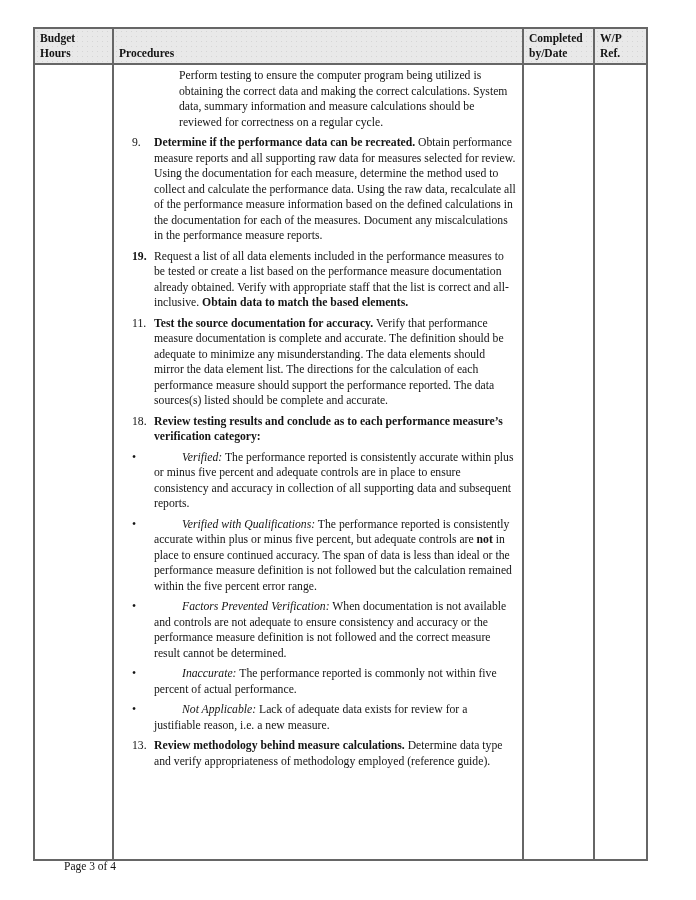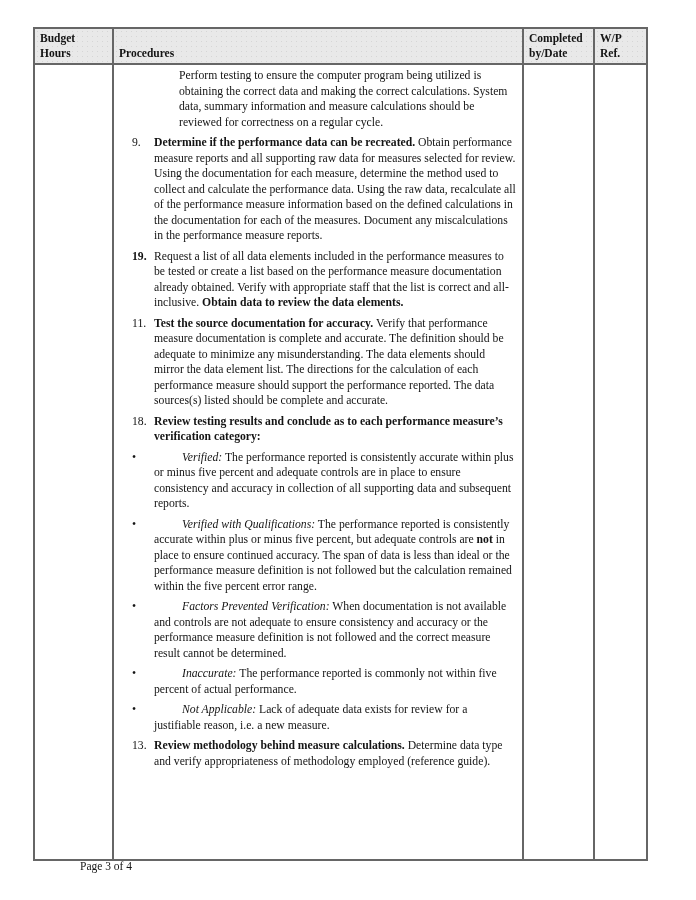--- a/index.html
+++ b/index.html
@@ -45,21 +45,21 @@
     line-height:15.5px;
     overflow:hidden;
   }
   .proc{display:flex;margin:0 0 5px 0;}
   .proc .marker{flex:0 0 22px;}
   .proc .body{flex:1 1 auto;}
   .proc.continuation{margin-left:47px;}
   .b{font-weight:bold;}
   .i{font-style:italic;margin-left:28px;}
   .page-footer{
-    position:absolute;left:80px;top:860px;
+    position:absolute;left:64px;top:860px;
     font-size:11.5px;
     color:#141414;
   }
 </style>
 </head>
 <body>
 
 <div class="page">
 
   <table class="audit">
@@ -86,21 +86,21 @@
         <td class="proc-cell">
             <div class="proc continuation">
               <span class="body"><span>Perform testing to ensure the computer program being utilized is obtaining the correct data and making the correct calculations. System data, summary information and measure calculations should be reviewed for correctness on a regular cycle.</span></span>
             </div>
             <div class="proc numbered">
               <span class="marker">9.</span>
               <span class="body"><span class="b">Determine if the performance data can be recreated.</span><span> Obtain performance measure reports and all supporting raw data for measures selected for review. Using the documentation for each measure, determine the method used to collect and calculate the performance data. Using the raw data, recalculate all of the performance measure information based on the defined calculations in the documentation for each of the measures. Document any miscalculations in the performance measure reports.</span></span>
             </div>
             <div class="proc numbered">
               <span class="marker b">19.</span>
-              <span class="body"><span>Request a list of all data elements included in the performance measures to be tested or create a list based on the performance measure documentation already obtained. Verify with appropriate staff that the list is correct and all-inclusive. </span><span class="b">Obtain data to review the data elements.</span></span>
+              <span class="body"><span>Request a list of all data elements included in the performance measures to be tested or create a list based on the performance measure documentation already obtained. Verify with appropriate staff that the list is correct and all-inclusive. </span><span class="b">Obtain data to match the based elements.</span></span>
             </div>
             <div class="proc numbered">
               <span class="marker">11.</span>
               <span class="body"><span class="b">Test the source documentation for accuracy.</span><span> Verify that performance measure documentation is complete and accurate. The definition should be adequate to minimize any misunderstanding. The data elements should mirror the data element list. The directions for the calculation of each performance measure should support the performance reported. The data sources(s) listed should be complete and accurate.</span></span>
             </div>
             <div class="proc numbered">
               <span class="marker">18.</span>
               <span class="body"><span class="b">Review testing results and conclude as to each performance measure’s verification category:</span></span>
             </div>
             <div class="proc bullet">

